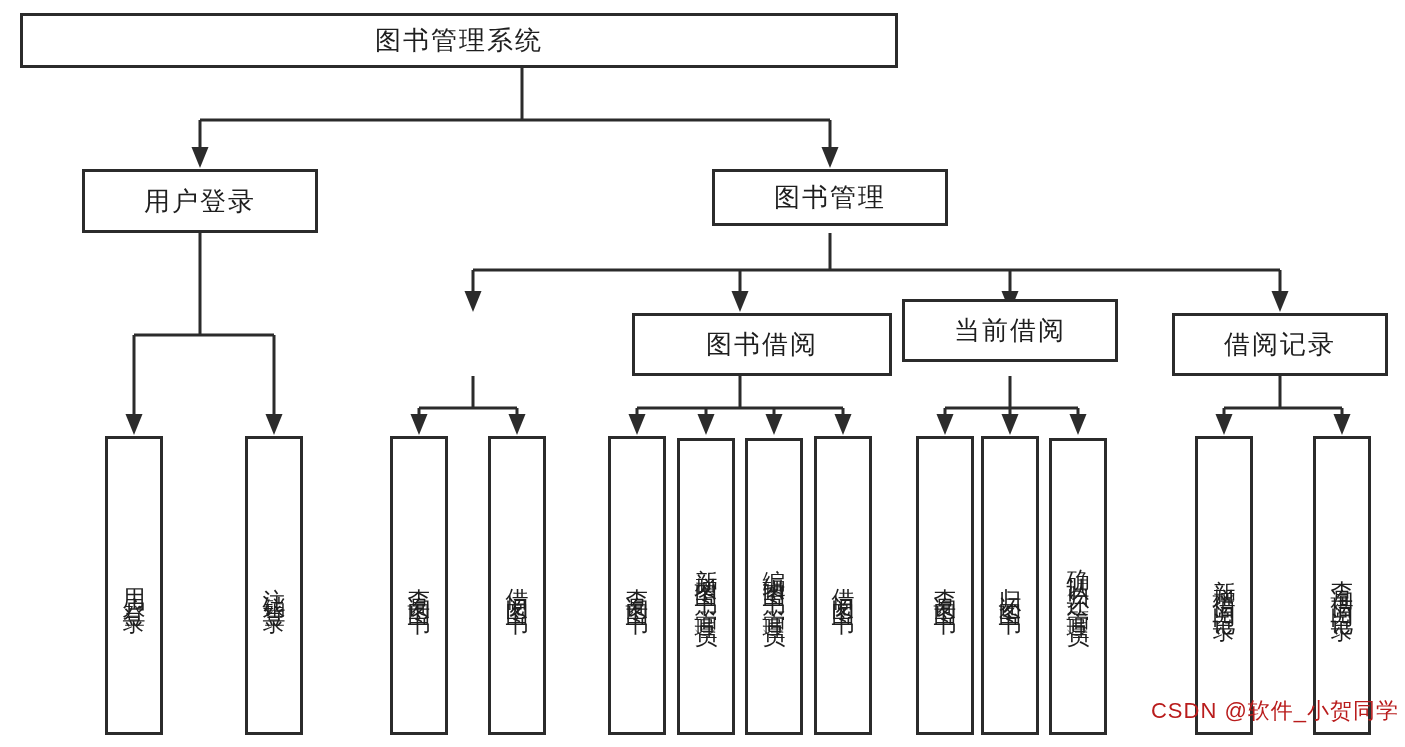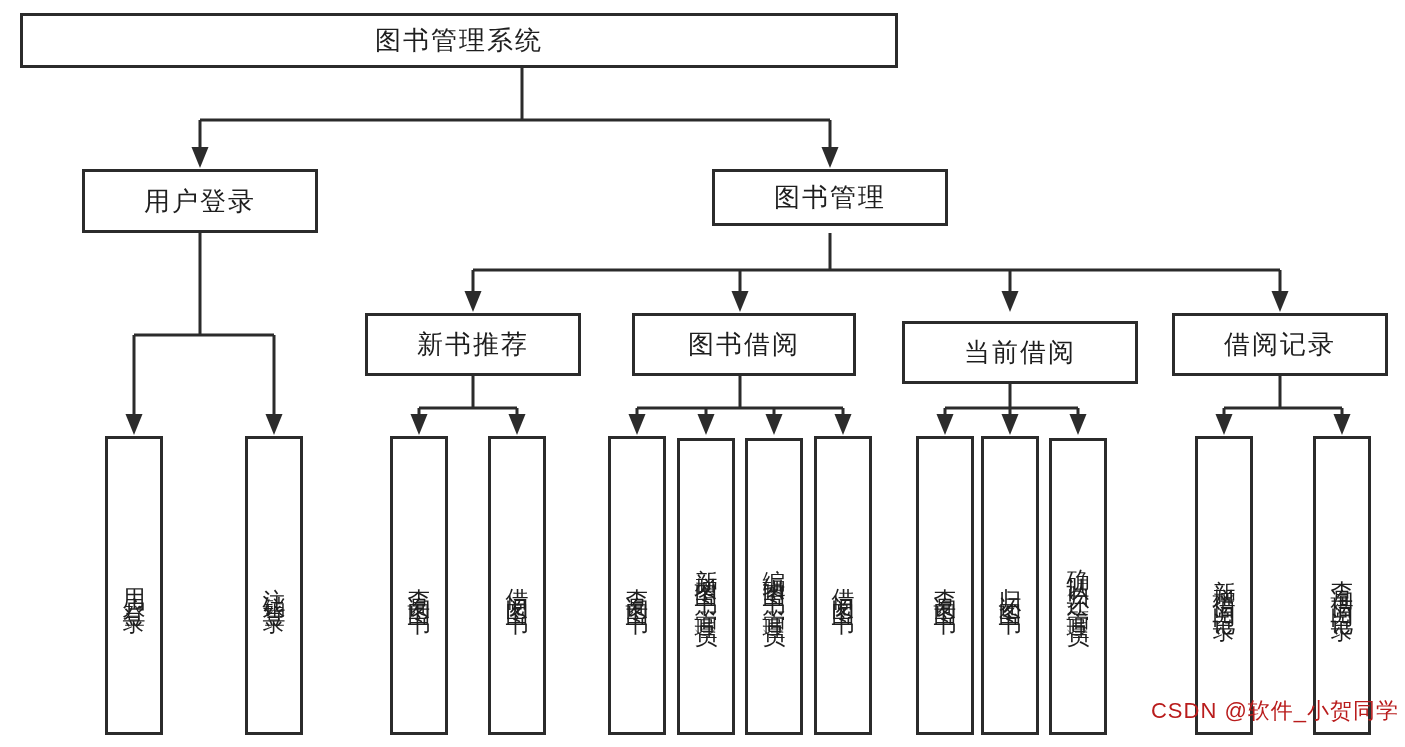--- a/index.html
+++ b/index.html
@@ -69,27 +69,24 @@
     <span>图书管理系统</span>
   </div>
 
   <div class="node h-node" style="left:82px;top:169px;width:236px;height:64px">
     <span>用户登录</span>
   </div>
   <div class="node h-node" style="left:712px;top:169px;width:236px;height:57px">
     <span>图书管理</span>
   </div>
 
-  <div class="node h-node" style="left:365px;top:313px;width:216px;height:63px">
-    <span>新书推荐</span>
-  </div>
-  <div class="node h-node" style="left:632px;top:313px;width:224px;height:63px">
+  <div class="node h-node" style="left:632px;top:313px;width:260px;height:63px">
     <span>图书借阅</span>
   </div>
-  <div class="node h-node" style="left:902px;top:321px;width:236px;height:63px">
+  <div class="node h-node" style="left:902px;top:299px;width:216px;height:63px">
     <span>当前借阅</span>
   </div>
   <div class="node h-node" style="left:1172px;top:313px;width:216px;height:63px">
     <span>借阅记录</span>
   </div>
 
   <div class="node leaf" style="left:105px;top:436px;width:58px;height:299px">
     <span class="v">用户登录</span>
   </div>
   <div class="node leaf" style="left:245px;top:436px;width:58px;height:299px">

